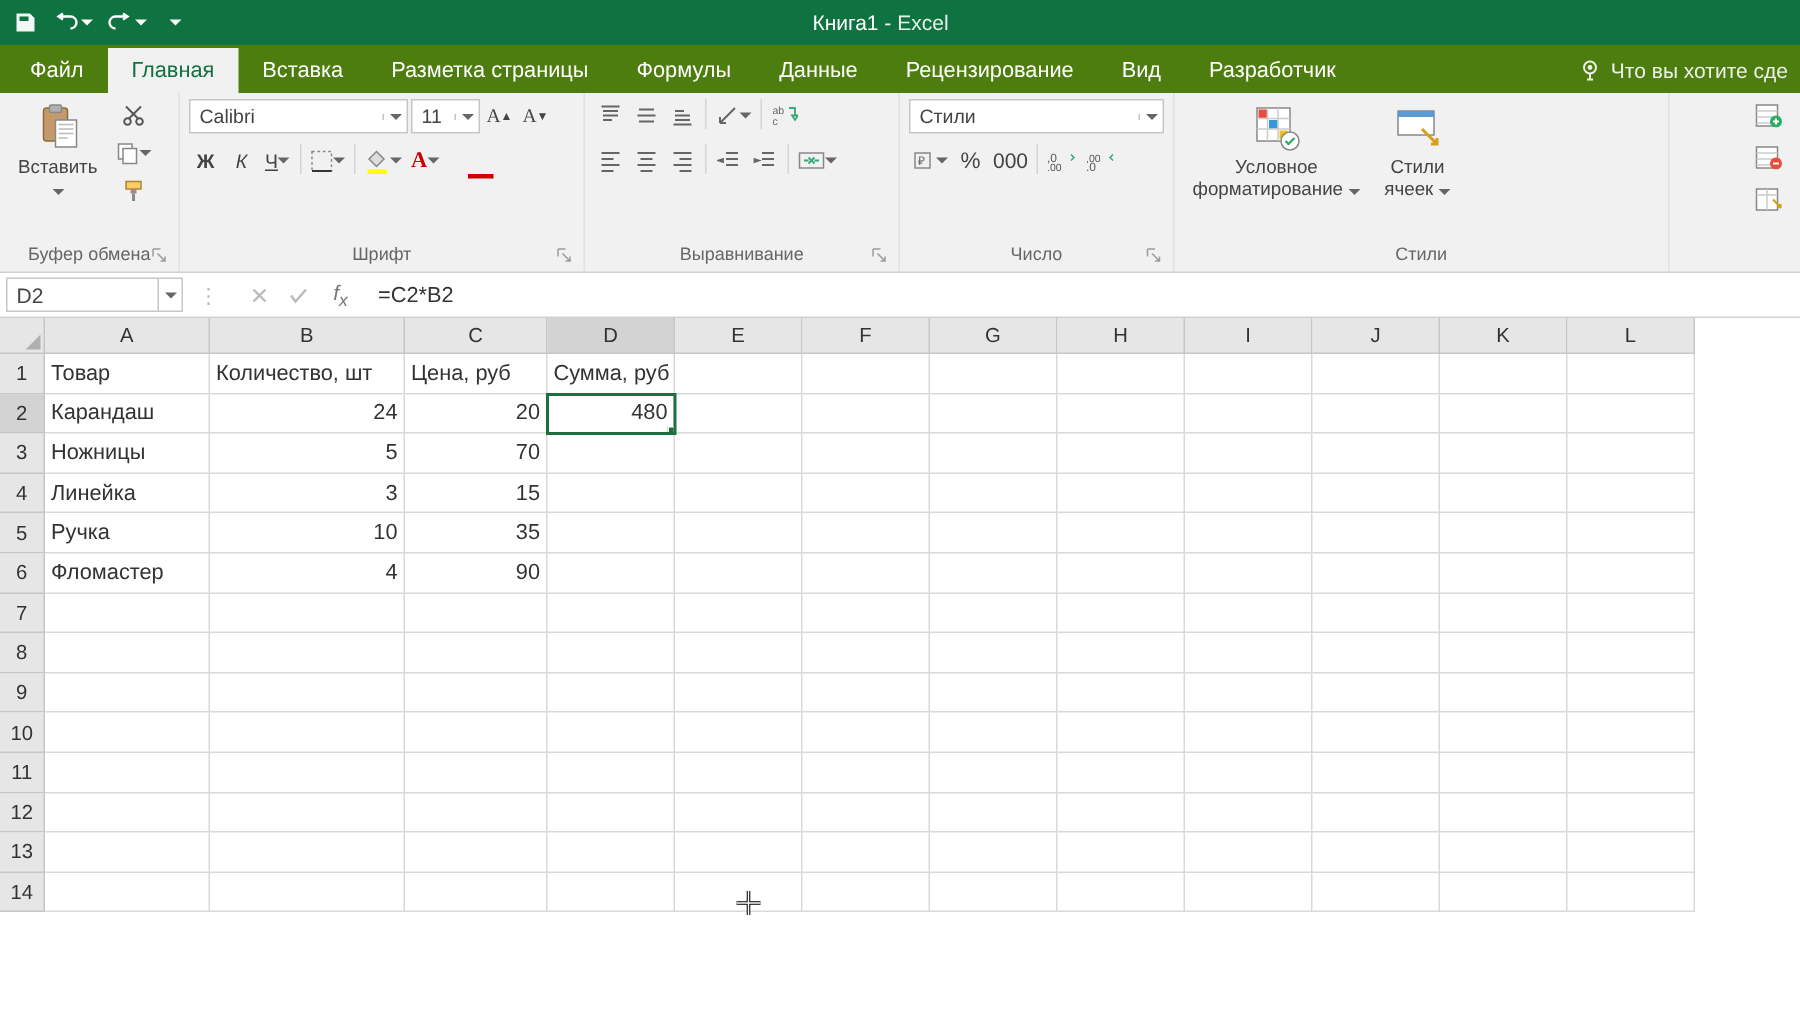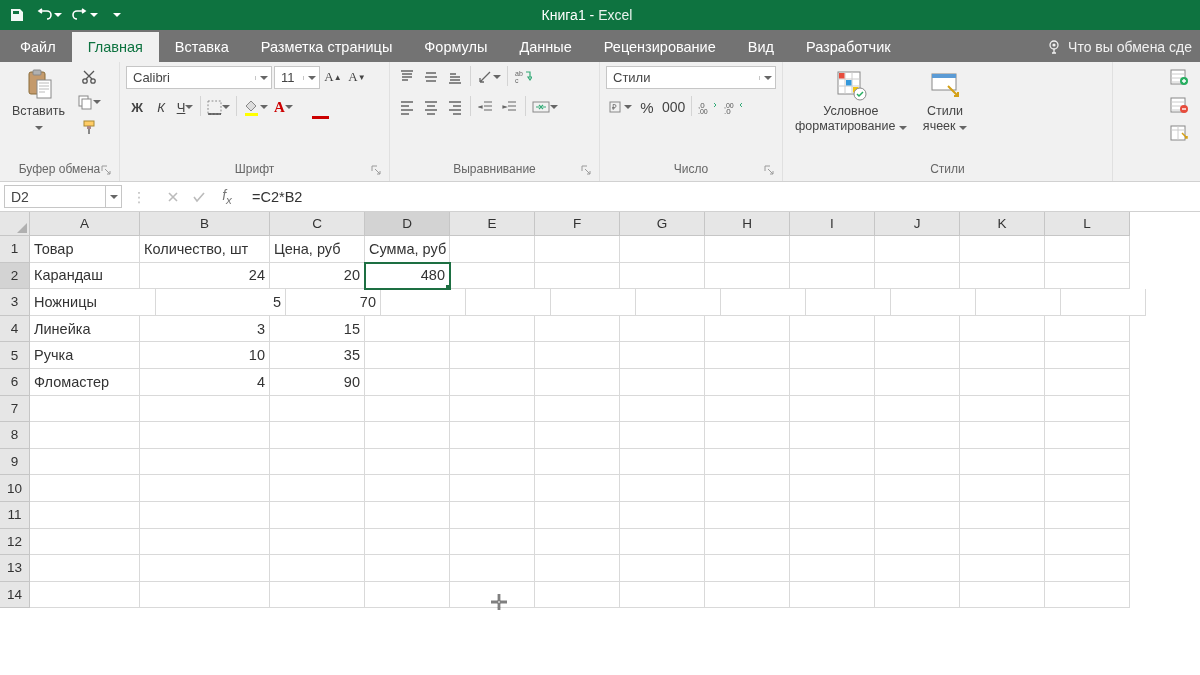--- a/index.html
+++ b/index.html
@@ -6,21 +6,21 @@
   body { background: #fff; width: 1200px; height: 675px; overflow: hidden; font-size: 14px; color: #444; }
 
   
   .title-bar { background: #0e7340; height: 30px; display: flex; align-items: center; color: #fff; font-size: 13px; }
   .qat { display: flex; align-items: center; gap: 2px; padding: 0 4px; }
   .qat .icon-btn { height: 24px; min-width: 26px; padding: 0 4px; display: flex; align-items: center; justify-content: center; cursor: pointer; border-radius: 2px; }
   .doc-title { flex: 1; text-align: center; font-size: 14px; font-weight: 400; }
   .doc-title .app-part { opacity: .9; }
 
   
-  .tabs-bar { background: #737373; height: 32px; display: flex; align-items: flex-end; padding-left: 4px; }
+  .tabs-bar { background: #4d7c0f; height: 32px; display: flex; align-items: flex-end; padding-left: 4px; }
   .tab { height: 30px; padding: 0 16px; display: flex; align-items: center; color: #fff; font-size: 14.5px; cursor: pointer; }
   .tab.active { background: #f1f1f1; color: #0e7340; font-weight: 500; }
   .tell-me { margin-left: auto; display: flex; align-items: center; color: #fff; opacity: .9; padding: 0 8px; height: 30px; font-size: 14px; }
   .tell-me svg { margin-right: 6px; }
 
   
   .ribbon { background: #f1f1f1; border-bottom: 1px solid #d1d1d1; height: 120px; display: flex; }
   .group { border-right: 1px solid #e0e0e0; padding: 4px 6px 2px; display: flex; flex-direction: column; }
   .group-body { flex: 1; display: flex; align-items: flex-start; gap: 4px; }
   .group-label { font-size: 12px; color: #666; text-align: center; height: 18px; line-height: 16px; position: relative; }
@@ -113,21 +113,21 @@
     <div class="tab">Данные</div>
     <div class="tab">Рецензирование</div>
     <div class="tab">Вид</div>
     <div class="tab">Разработчик</div>
     <div class="tell-me">
       <svg width="16" height="16" viewBox="0 0 16 16">
         <circle cx="8" cy="6" r="4" fill="none" stroke="#fff" stroke-width="1.3"></circle>
         <path d="M8 10v4M6 14h4" stroke="#fff" stroke-width="1.3"></path>
         <circle cx="8" cy="6" r="1.6" fill="#fff"></circle>
       </svg>
-      <span>Что вы обмена сде</span>
+      <span>Что вы хотите сде</span>
     </div>
   </div>
 
 <div class="ribbon">
 
   <div class="group" style="min-width:120px;">
     <div class="group-body">
       <div class="big-btn">
         <svg width="34" height="34" viewBox="0 0 34 34">
             <rect x="7" y="4" width="16" height="22" rx="2" fill="#c49a6c" stroke="#8a6d3b"></rect>
@@ -521,21 +521,21 @@
         <div class="cell" style="width: 85px;"></div>
         <div class="cell" style="width: 85px;"></div>
         <div class="cell" style="width: 85px;"></div>
         <div class="cell" style="width: 85px;"></div>
         <div class="cell" style="width: 85px;"></div>
         <div class="cell" style="width: 85px;"></div>
         <div class="cell" style="width: 85px;"></div>
         <div class="cell" style="width: 85px;"></div>
       </div>
       <div class="cell-row">
-        <div class="cell" style="width: 126px;">Ножницы</div>
+        <div class="cell" style="width: 110px;">Ножницы</div>
         <div class="cell num" style="width: 130px;">5</div>
         <div class="cell num" style="width: 95px;">70</div>
         <div class="cell" style="width: 85px;"></div>
         <div class="cell" style="width: 85px;"></div>
         <div class="cell" style="width: 85px;"></div>
         <div class="cell" style="width: 85px;"></div>
         <div class="cell" style="width: 85px;"></div>
         <div class="cell" style="width: 85px;"></div>
         <div class="cell" style="width: 85px;"></div>
         <div class="cell" style="width: 85px;"></div>

